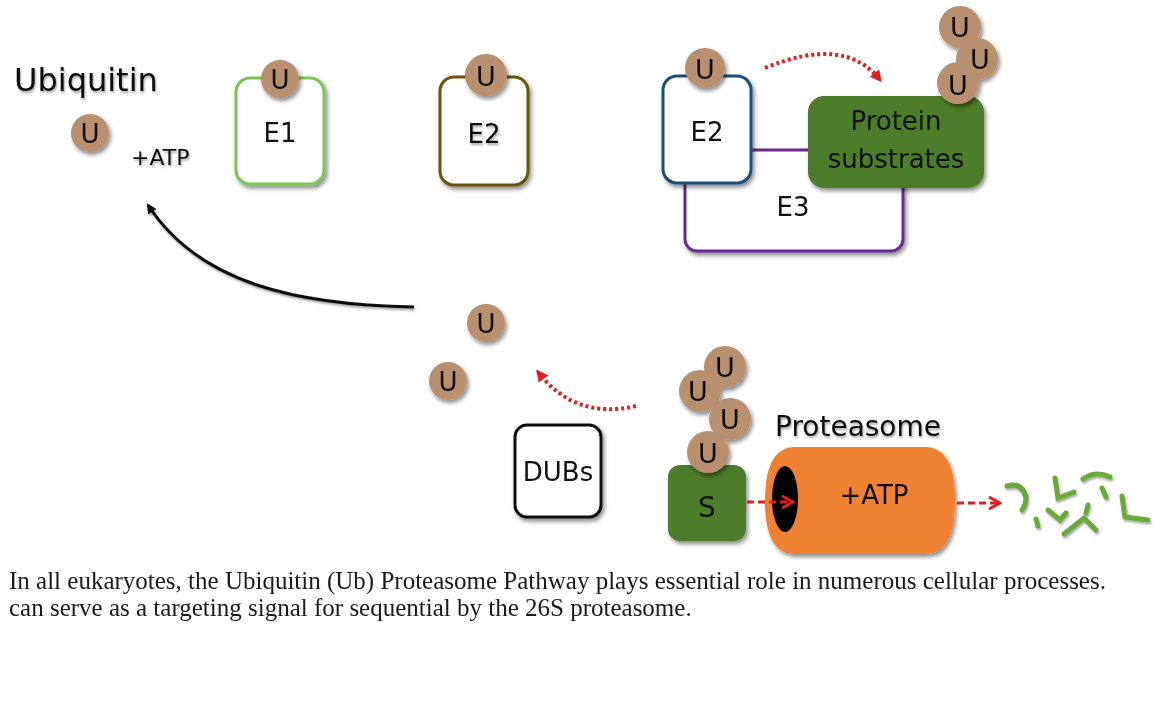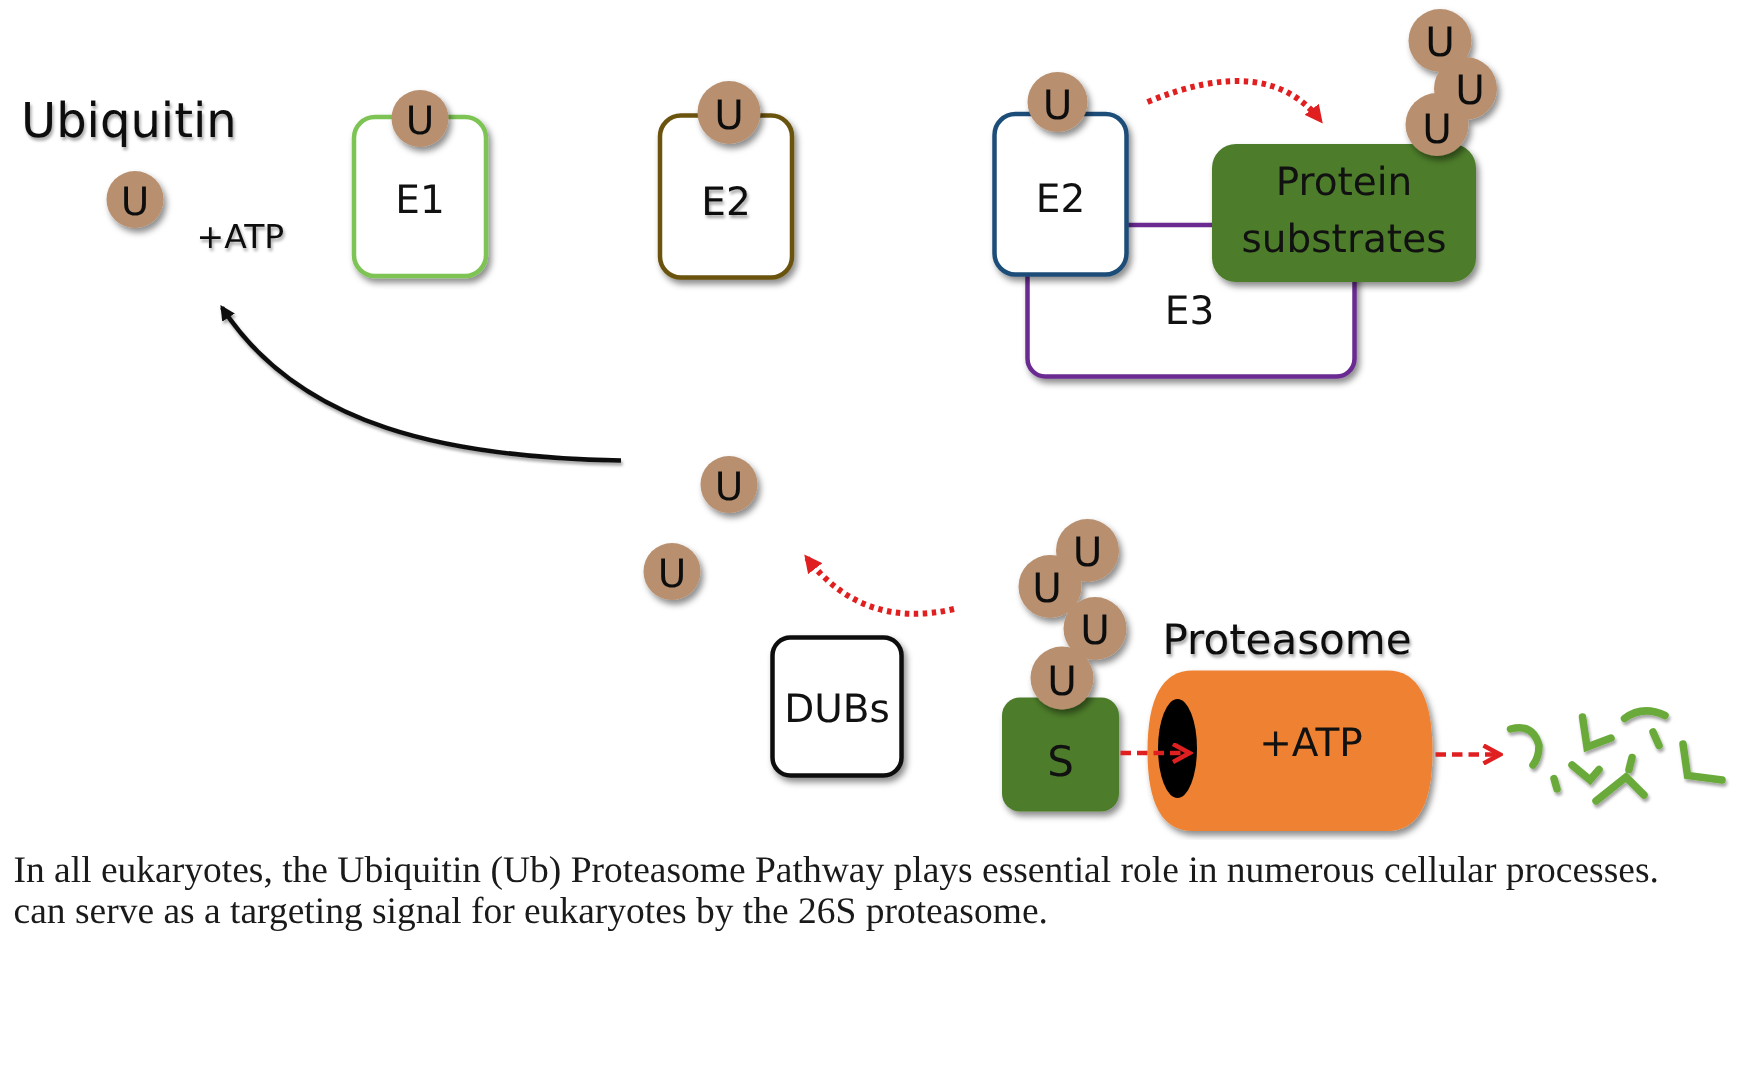--- a/index.html
+++ b/index.html
@@ -147,14 +147,14 @@
     <path d="M1083,479 Q1095,470 1110,477"></path>
     <path d="M1102,488 L1106,497"></path>
     <path d="M1088,505 L1086,513"></path>
     <path d="M1064,534 L1084,518 L1096,530"></path>
     <path d="M1122,496 L1125,517 L1148,520"></path>
   </g>
 </svg>
 
 <div class="caption">
   <p>In all eukaryotes, the Ubiquitin (Ub) Proteasome Pathway plays essential role in numerous cellular processes.</p>
-  <p>can serve as a targeting signal for eukaryotes by the 26S proteasome.</p>
+  <p>can serve as a targeting signal for sequential by the 26S proteasome.</p>
 </div>
 
 </body></html>

